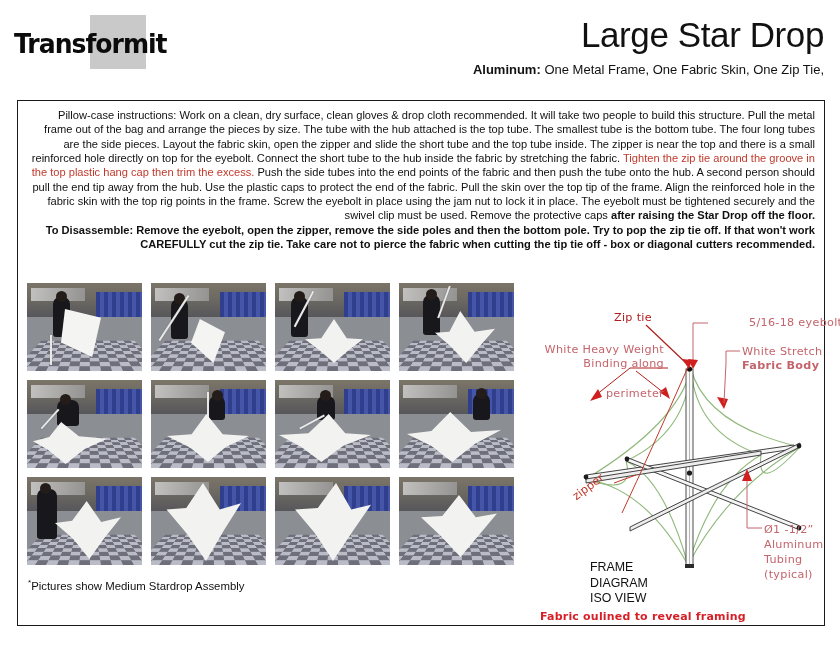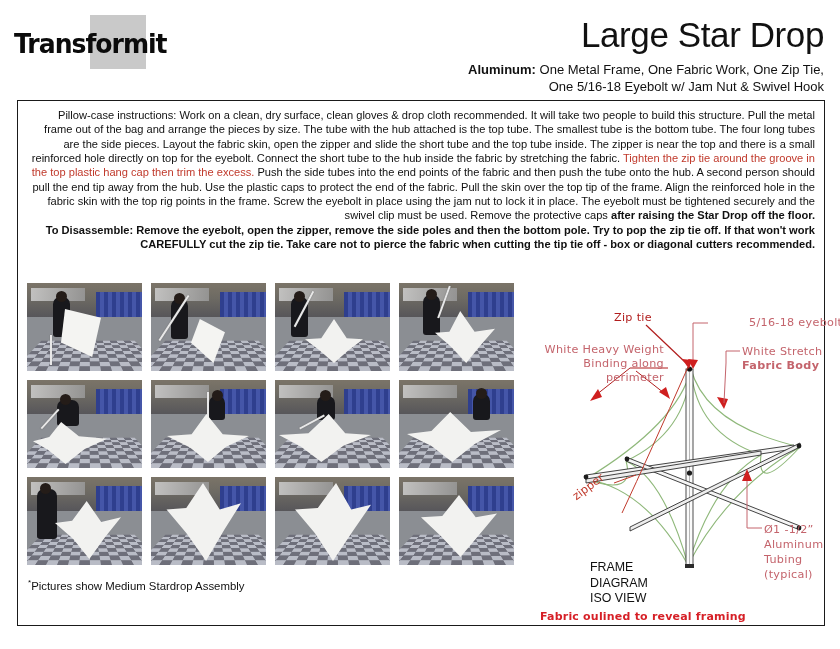--- a/index.html
+++ b/index.html
@@ -91,22 +91,21 @@
   <div id="logo-block">
     <div id="logo-square"></div>
     <div id="logo-wordmark">Transformit</div>
   </div>
 
 
   <div id="title">Large Star Drop</div>
 
   <div id="materials">
     <span class="lbl">Aluminum:</span>
-    <span>One Metal Frame, One Fabric Work, One Zip Tie,</span><br>
-    <span>One 5/16-18 Eyebolt w/ Jam Nut &amp; Swivel Hook</span>
+    <span>One Metal Frame, One Fabric Skin, One Zip Tie,</span><br>
   </div>
 </div>
 
 <div id="frame">
 
   <div id="instructions">
     <p><span>Pillow-case instructions:  Work on a clean, dry surface, clean gloves &amp; drop cloth recommended.  It will take two people to build this structure.  Pull the metal frame out of the bag and arrange the pieces by size.  The tube with the hub attached is the top tube.   The smallest tube is the bottom tube.  The four long tubes are the side pieces.  Layout the fabric skin, open the zipper and slide the short tube and the top tube inside.  The zipper is near the top and there is a small reinforced hole directly on top for the eyebolt.  Connect the short tube to the hub inside the fabric by stretching the fabric.  </span><span class="red">Tighten the zip tie around the groove in the top plastic hang cap then trim the excess.</span><span>  Push the side tubes into the end points of the fabric and then push the tube onto the hub.  A second person should pull the end tip away from the hub. Use the plastic caps to protect the end of the fabric.  Pull the skin over the top tip of the frame.  Align the reinforced hole in the fabric skin with the top rig points in the frame.  Screw the eyebolt in place using the jam nut to lock it in place. The eyebolt must be tightened securely and the swivel clip must be used.  Remove the protective caps </span><span class="b">after raising the Star Drop off the floor.</span></p>
     <p class="b">To Disassemble: Remove the eyebolt, open the zipper, remove the side poles and then the bottom pole.  Try to pop the zip tie off.  If that won't work CAREFULLY cut the zip tie.  Take care not to pierce the fabric when cutting the tip tie off - box or diagonal cutters recommended.</p>
   </div>
 
@@ -276,21 +275,21 @@
         <path d="M229,245 L244,245"></path>
       </g>
       <polygon points="229,186 224,198 234,198" fill="#cf1f1f"></polygon>
     </svg>
 
     <div class="dlabel dark" style="left:96px;top:28px;">Zip tie</div>
     <div class="dlabel" style="left:208px;top:33px;margin-left:23px;">5/16-18 eyebolt</div>
 
     <div class="dlabel right" style="left:0px;top:60px;width:146px;">White Heavy Weight</div>
     <div class="dlabel right" style="left:0px;top:74px;width:146px;">Binding along</div>
-    <div class="dlabel right" style="left:0px;top:88px;width:146px;text-align:right;">perimeter</div>
+    <div class="dlabel right" style="left:0px;top:104px;width:146px;text-align:right;">perimeter</div>
 
     <div class="dlabel" style="left:224px;top:62px;">White Stretch</div>
     <div class="dlabel" style="left:224px;top:76px;font-weight:bold;">Fabric Body</div>
 
     <div id="zipper-label">zipper</div>
 
     <div class="dlabel" style="left:246px;top:240px;">Ø1 -1/2”</div>
     <div class="dlabel" style="left:246px;top:255px;">Aluminum</div>
     <div class="dlabel" style="left:246px;top:270px;">Tubing</div>
     <div class="dlabel" style="left:246px;top:285px;">(typical)</div>

